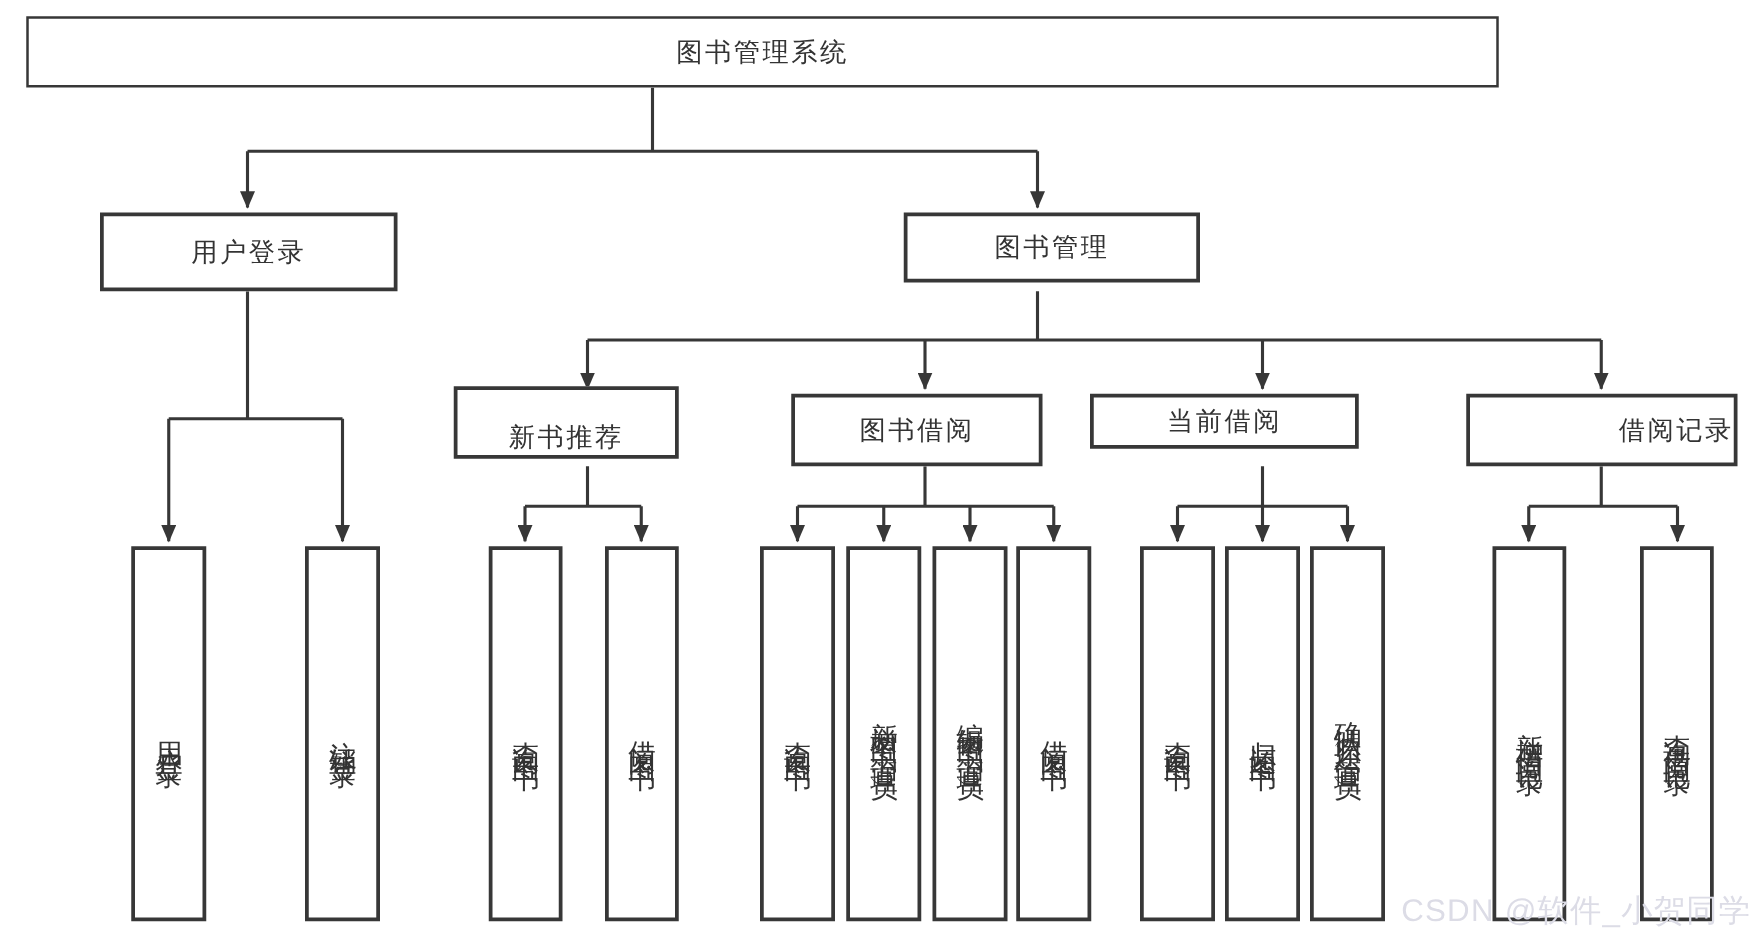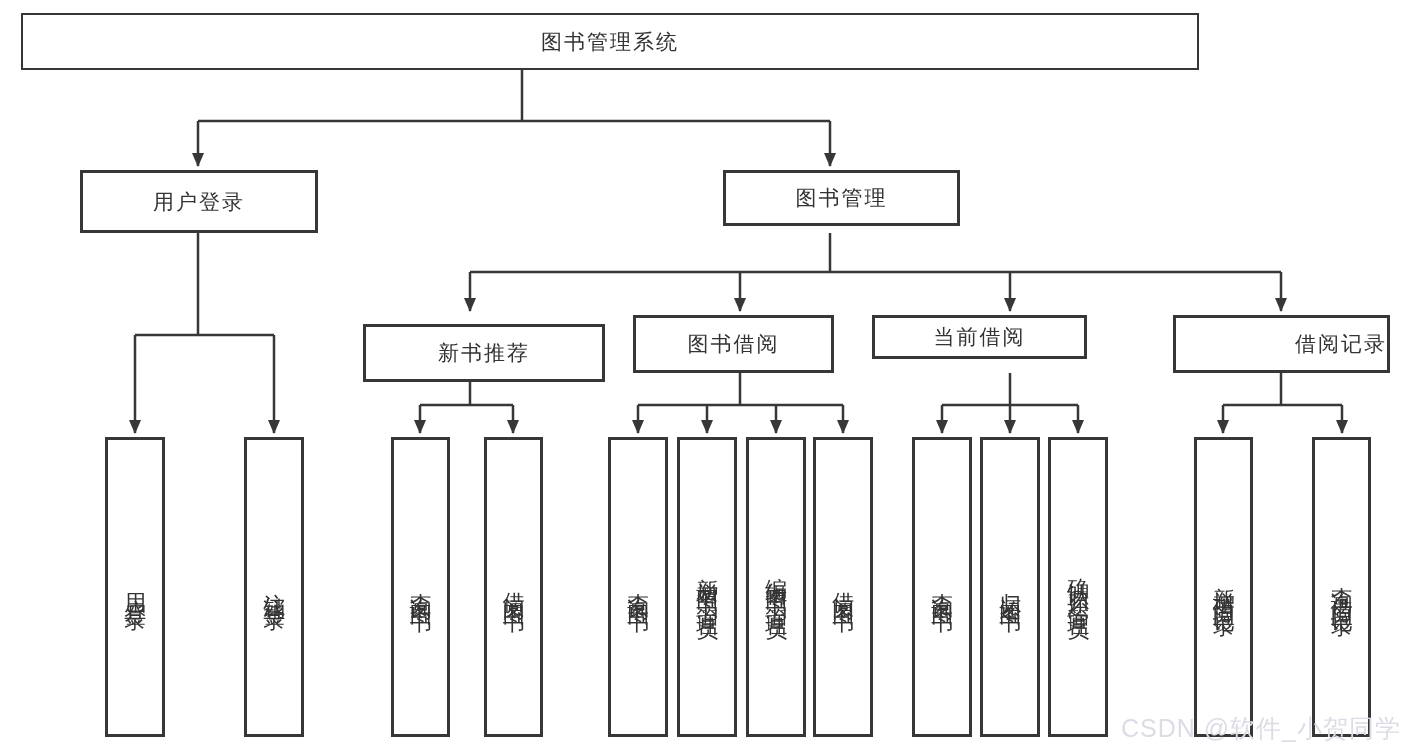--- a/index.html
+++ b/index.html
@@ -118,21 +118,21 @@
     <span class="h-label">图书管理系统</span>
   </div>
 
   <div class="box" style="left:80px; top:170px; width:238px; height:63px;">
     <span class="h-label">用户登录</span>
   </div>
   <div class="box" style="left:711px; top:170px; width:237px; height:56px;margin-left:12px;">
     <span class="h-label">图书管理</span>
   </div>
 
-  <div class="box" style="left:363px; top:324px; width:242px; height:58px;">
+  <div class="box" style="left:363px; top:309px; width:180px; height:58px;align-items:flex-end;">
     <span class="h-label">新书推荐</span>
   </div>
   <div class="box" style="left:633px; top:315px; width:201px; height:58px;">
     <span class="h-label">图书借阅</span>
   </div>
   <div class="box" style="left:872px; top:315px; width:215px; height:44px;">
     <span class="h-label">当前借阅</span>
   </div>
   <div class="box" style="left:1173px; top:315px; width:217px; height:58px;justify-content:flex-end;">
     <span class="h-label">借阅记录</span>

